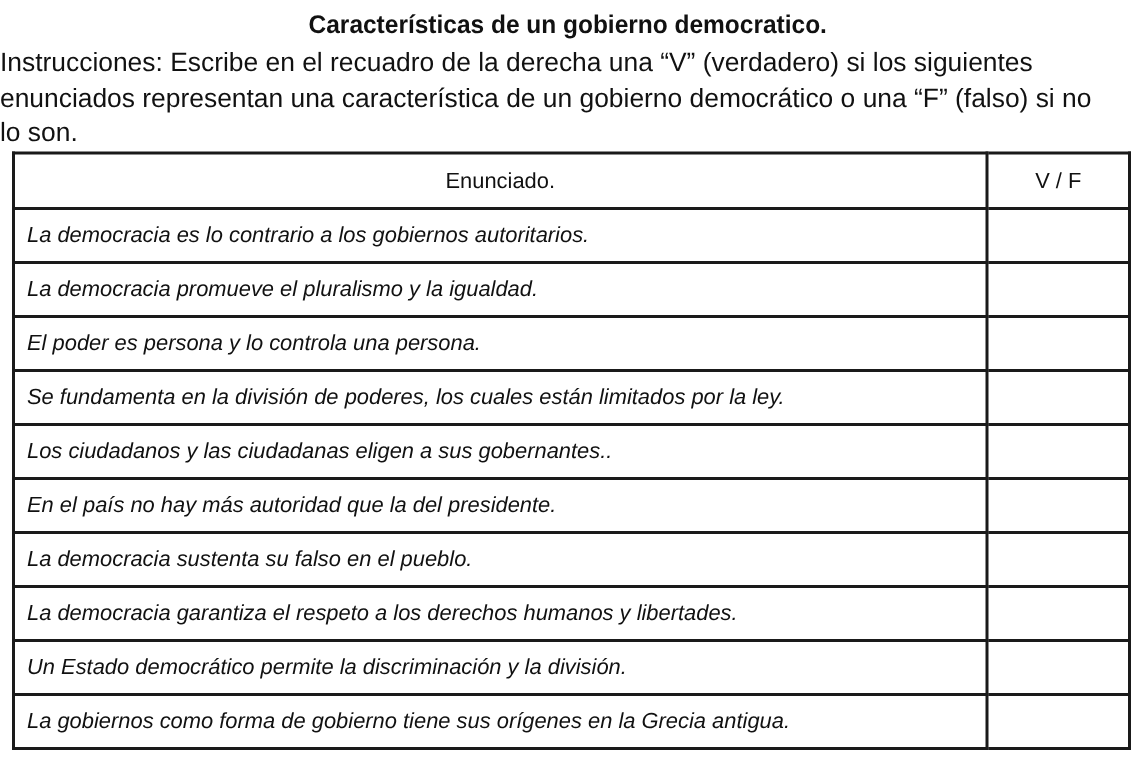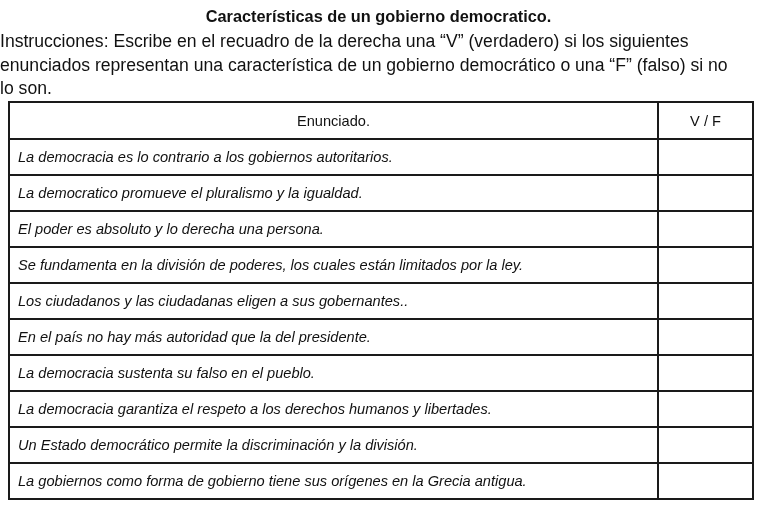--- a/index.html
+++ b/index.html
@@ -52,25 +52,25 @@
       <th>Enunciado.</th>
       <th>V / F</th>
     </tr>
   </thead>
   <tbody>
     <tr>
       <td class="stmt">La democracia es lo contrario a los gobiernos autoritarios.</td>
       <td><input class="vf-input" value="" style=""></td>
     </tr>
     <tr>
-      <td class="stmt">La democratico promueve el pluralismo y la igualdad.</td>
+      <td class="stmt">La democracia promueve el pluralismo y la igualdad.</td>
       <td><input class="vf-input" value="" style=""></td>
     </tr>
     <tr>
-      <td class="stmt">El poder es absoluto y lo derecha una persona.</td>
+      <td class="stmt">El poder es persona y lo controla una persona.</td>
       <td><input class="vf-input" value="" style=""></td>
     </tr>
     <tr>
       <td class="stmt">Se fundamenta en la división de poderes, los cuales están limitados por la ley.</td>
       <td><input class="vf-input" value="" style=""></td>
     </tr>
     <tr>
       <td class="stmt">Los ciudadanos y las ciudadanas eligen a sus gobernantes..</td>
       <td><input class="vf-input" value="" style=""></td>
     </tr>

